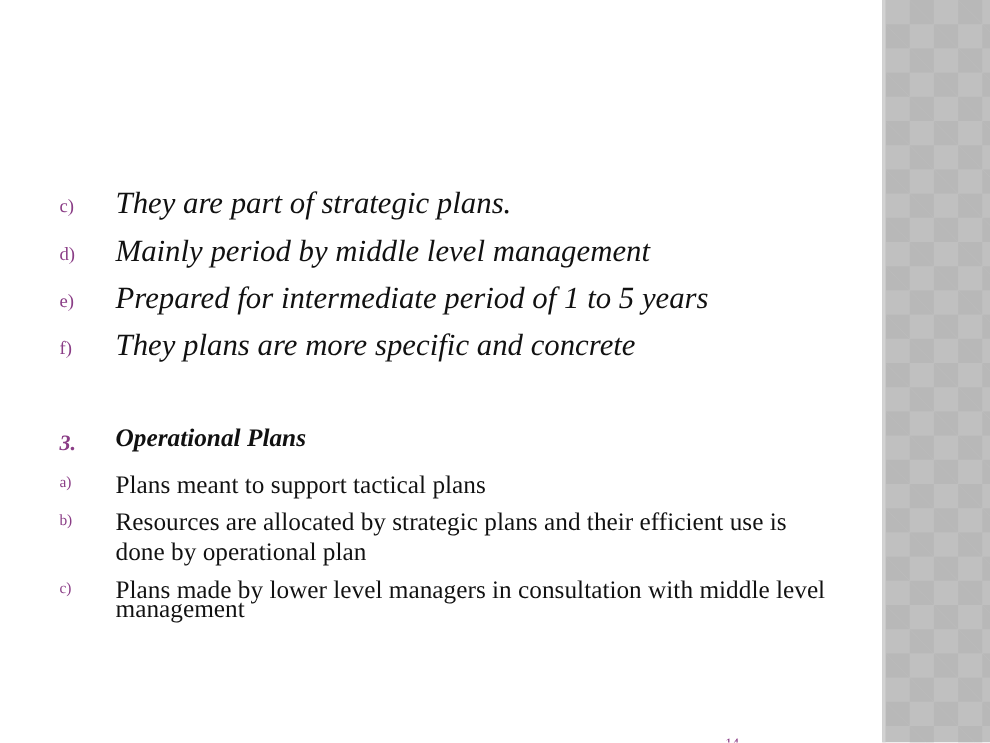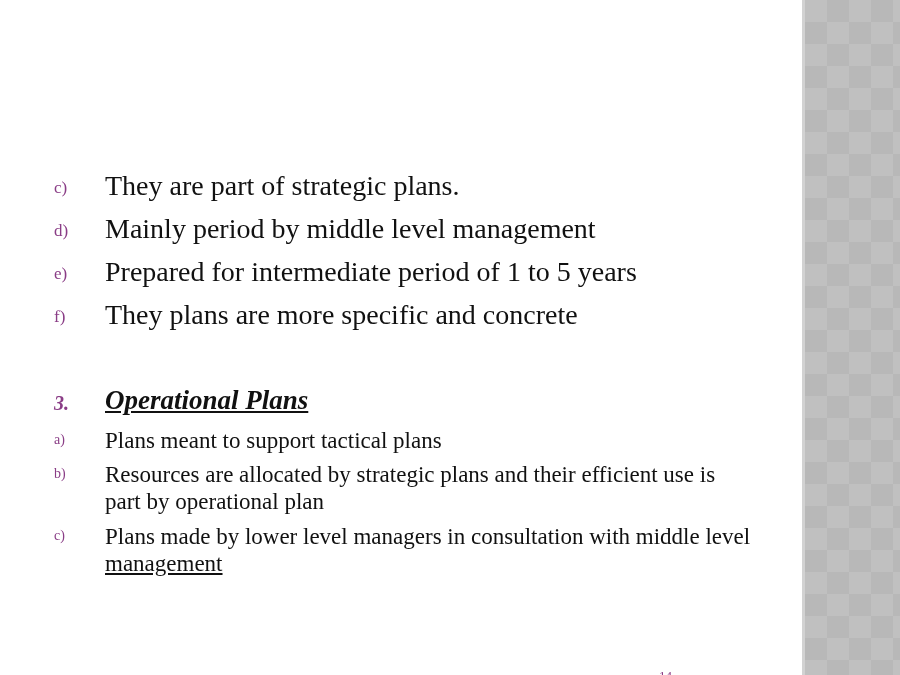--- a/index.html
+++ b/index.html
@@ -20,26 +20,26 @@
       background-position: 0 0, 22px 22px;
       border-left: 3px solid #d2d2d2;
       box-sizing: border-box;
     }
     .row { position: absolute; left: 0; }
     .marker {
       position: absolute; left: 54px; color: #8a3d86;
       font-size: 17px;
     }
     .text { position: absolute; left: 105px; white-space: nowrap; }
-    .big .text { font-size: 28px; }
+    .big .text { font-size: 28px; font-style: italic; }
     .big .marker { font-size: 17px; }
     .small .text { font-size: 23px; line-height: 27px; }
     .small .marker { font-size: 14px; }
     .heading .marker { font-size: 20px; font-style: italic; font-weight: bold; }
-    .heading .text { font-size: 27px; font-style: italic; font-weight: bold; text-decoration: underline; }
+    .heading .text { font-size: 23px; font-style: italic; font-weight: bold; }
     .page-num { position: absolute; left: 659px; top: 668px; font-size: 13px; color: #8a3d86; }
   </style>
 </head>
 <body>
 
 <div class="slide">
   <div class="row big" style="top:170px;">
     <span class="marker" style="top:8px;">c)</span>
     <span class="text">They are part of strategic plans.</span>
   </div>
@@ -61,24 +61,24 @@
     <span class="text">Operational Plans</span>
   </div>
 
   <div class="row small" style="top:427px;">
     <span class="marker" style="top:5px;">a)</span>
     <span class="text">Plans meant to support tactical plans</span>
   </div>
   <div class="row small" style="top:461px;">
     <span class="marker" style="top:5px;">b)</span>
     <span class="text">Resources are allocated by strategic plans and their efficient use is</span>
-    <span class="text" style="top:27px;">part by operational plan</span>
+    <span class="text" style="top:27px;">done by operational plan</span>
   </div>
   <div class="row small" style="top:523px;">
     <span class="marker" style="top:5px;">c)</span>
     <span class="text">Plans made by lower level managers in consultation with middle level</span>
-    <span class="text" style="top:27px;text-decoration:underline;">management</span>
+    <span class="text" style="top:17px;">management</span>
   </div>
 
   <span class="page-num">14</span>
 </div>
 
 <div class="side-panel"></div>
 
 </body></html>

